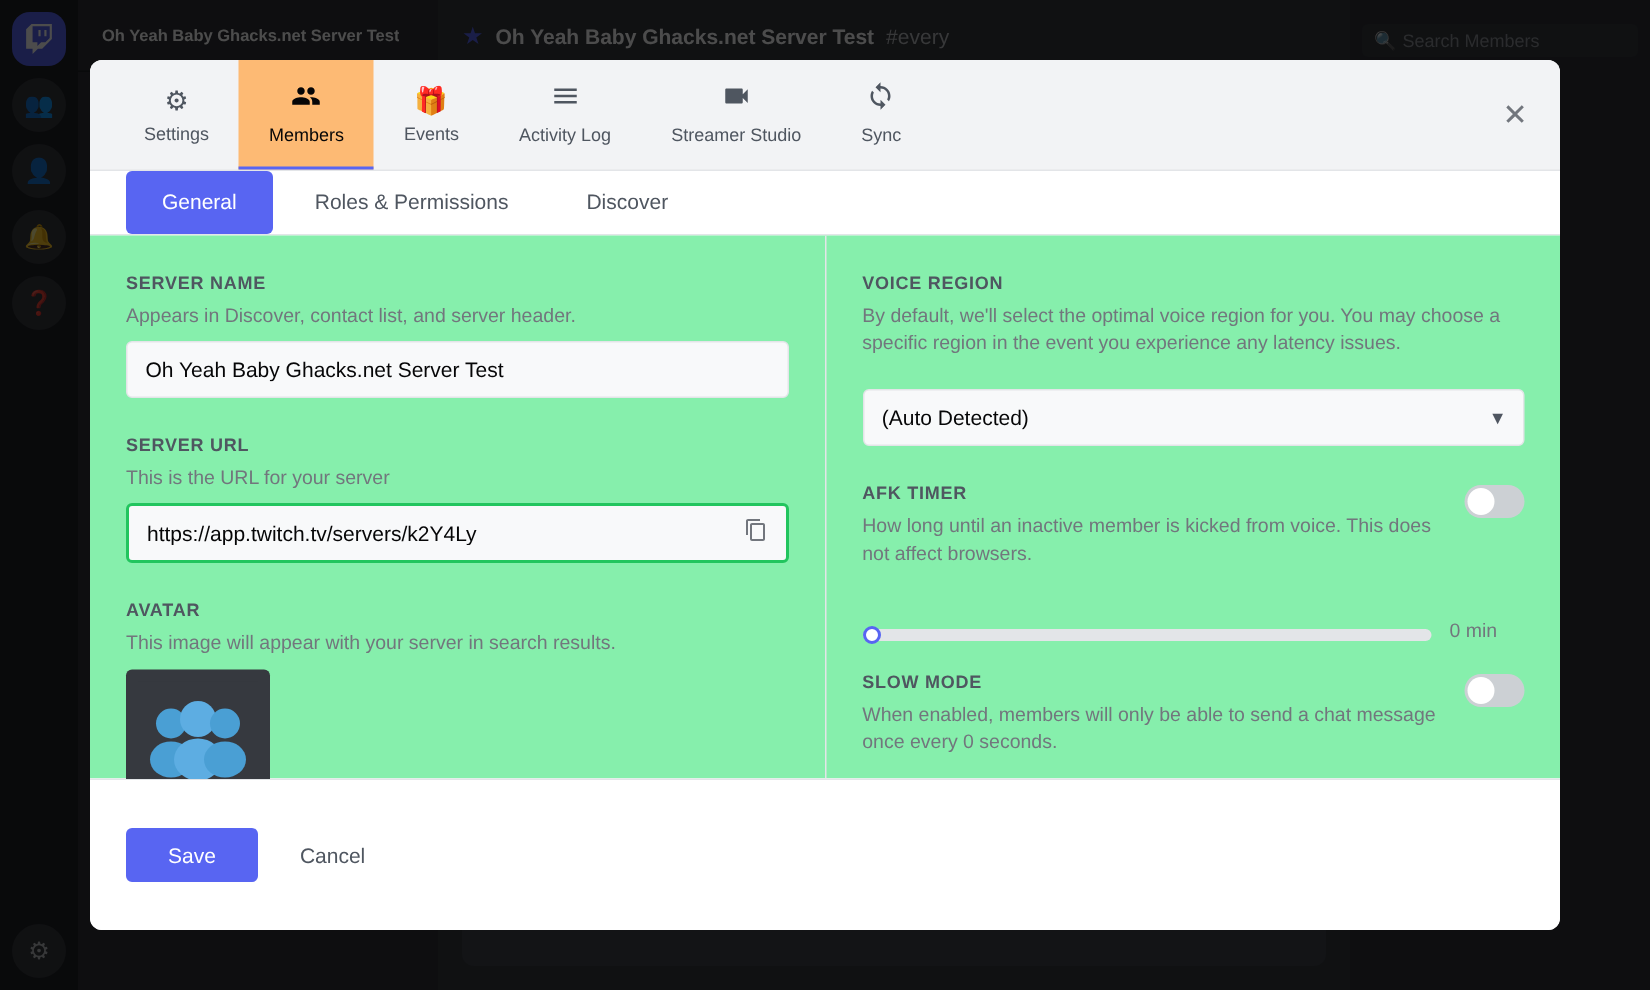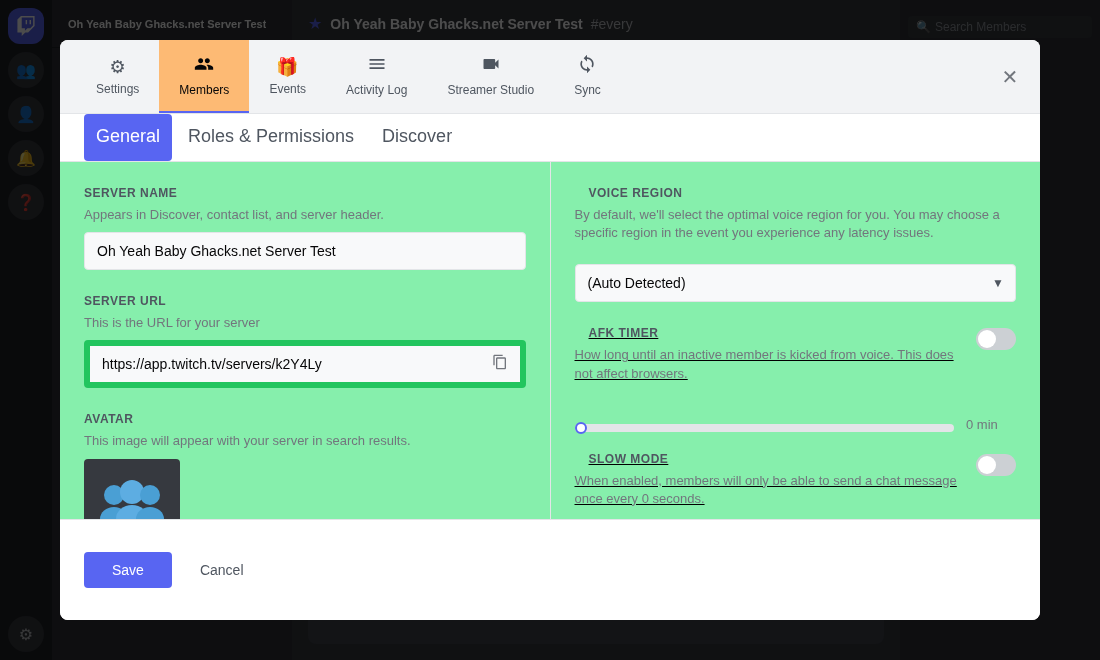--- a/index.html
+++ b/index.html
@@ -189,22 +189,22 @@
     .modal-subtabs {
       display: flex;
       align-items: center;
       background: #fff;
       padding: 0 24px;
       border-bottom: 1px solid #e3e5e8;
       gap: 4px;
     }
 
     .modal-subtab {
-      padding: 12px 12px;
-      font-size: 18px;
+      padding: 12px 24px;
+      font-size: 14px;
       color: #4f5660;
       cursor: pointer;
       border-bottom: 2px solid transparent;
       text-align: center;
     }
 
     .modal-subtab.active {
       background: #5865f2;
       color: #fff;
       border-radius: 4px;
@@ -259,21 +259,21 @@
       border-radius: 4px;
       font-size: 14px;
       color: #060607;
       background: #f8f9fa;
       outline: none;
     }
 
     .field-input-wrapper {
       display: flex;
       align-items: center;
-      border: 6px solid #22c55e;
+      border: 2px solid #22c55e;
       border-radius: 4px;
       background: #f8f9fa;
       overflow: hidden;
     }
 
     .field-input-wrapper input {
       flex: 1;
       padding: 10px 12px;
       border: none;
       font-size: 14px;
@@ -302,21 +302,20 @@
     }
 
     
     .right-field-label {
       font-size: 12px;
       font-weight: 700;
       color: #4f5660;
       text-transform: uppercase;
       letter-spacing: 0.5px;
       margin-bottom: 6px;
-      margin-left: 14px;
     }
 
     .right-field-desc {
       font-size: 13px;
       color: #72767d;
       margin-bottom: 10px;
       line-height: 1.4;
     }
 
     .select-wrapper {
@@ -346,21 +345,20 @@
       color: #4f5660;
       pointer-events: none;
       font-size: 12px;
     }
 
     .toggle-row {
       display: flex;
       align-items: flex-start;
       gap: 12px;
       margin-bottom: 24px;
-      text-decoration: underline;
     }
 
     .toggle-content {
       flex: 1;
     }
 
     .toggle-switch {
       width: 40px;
       height: 22px;
       background: #ccd0d4;

